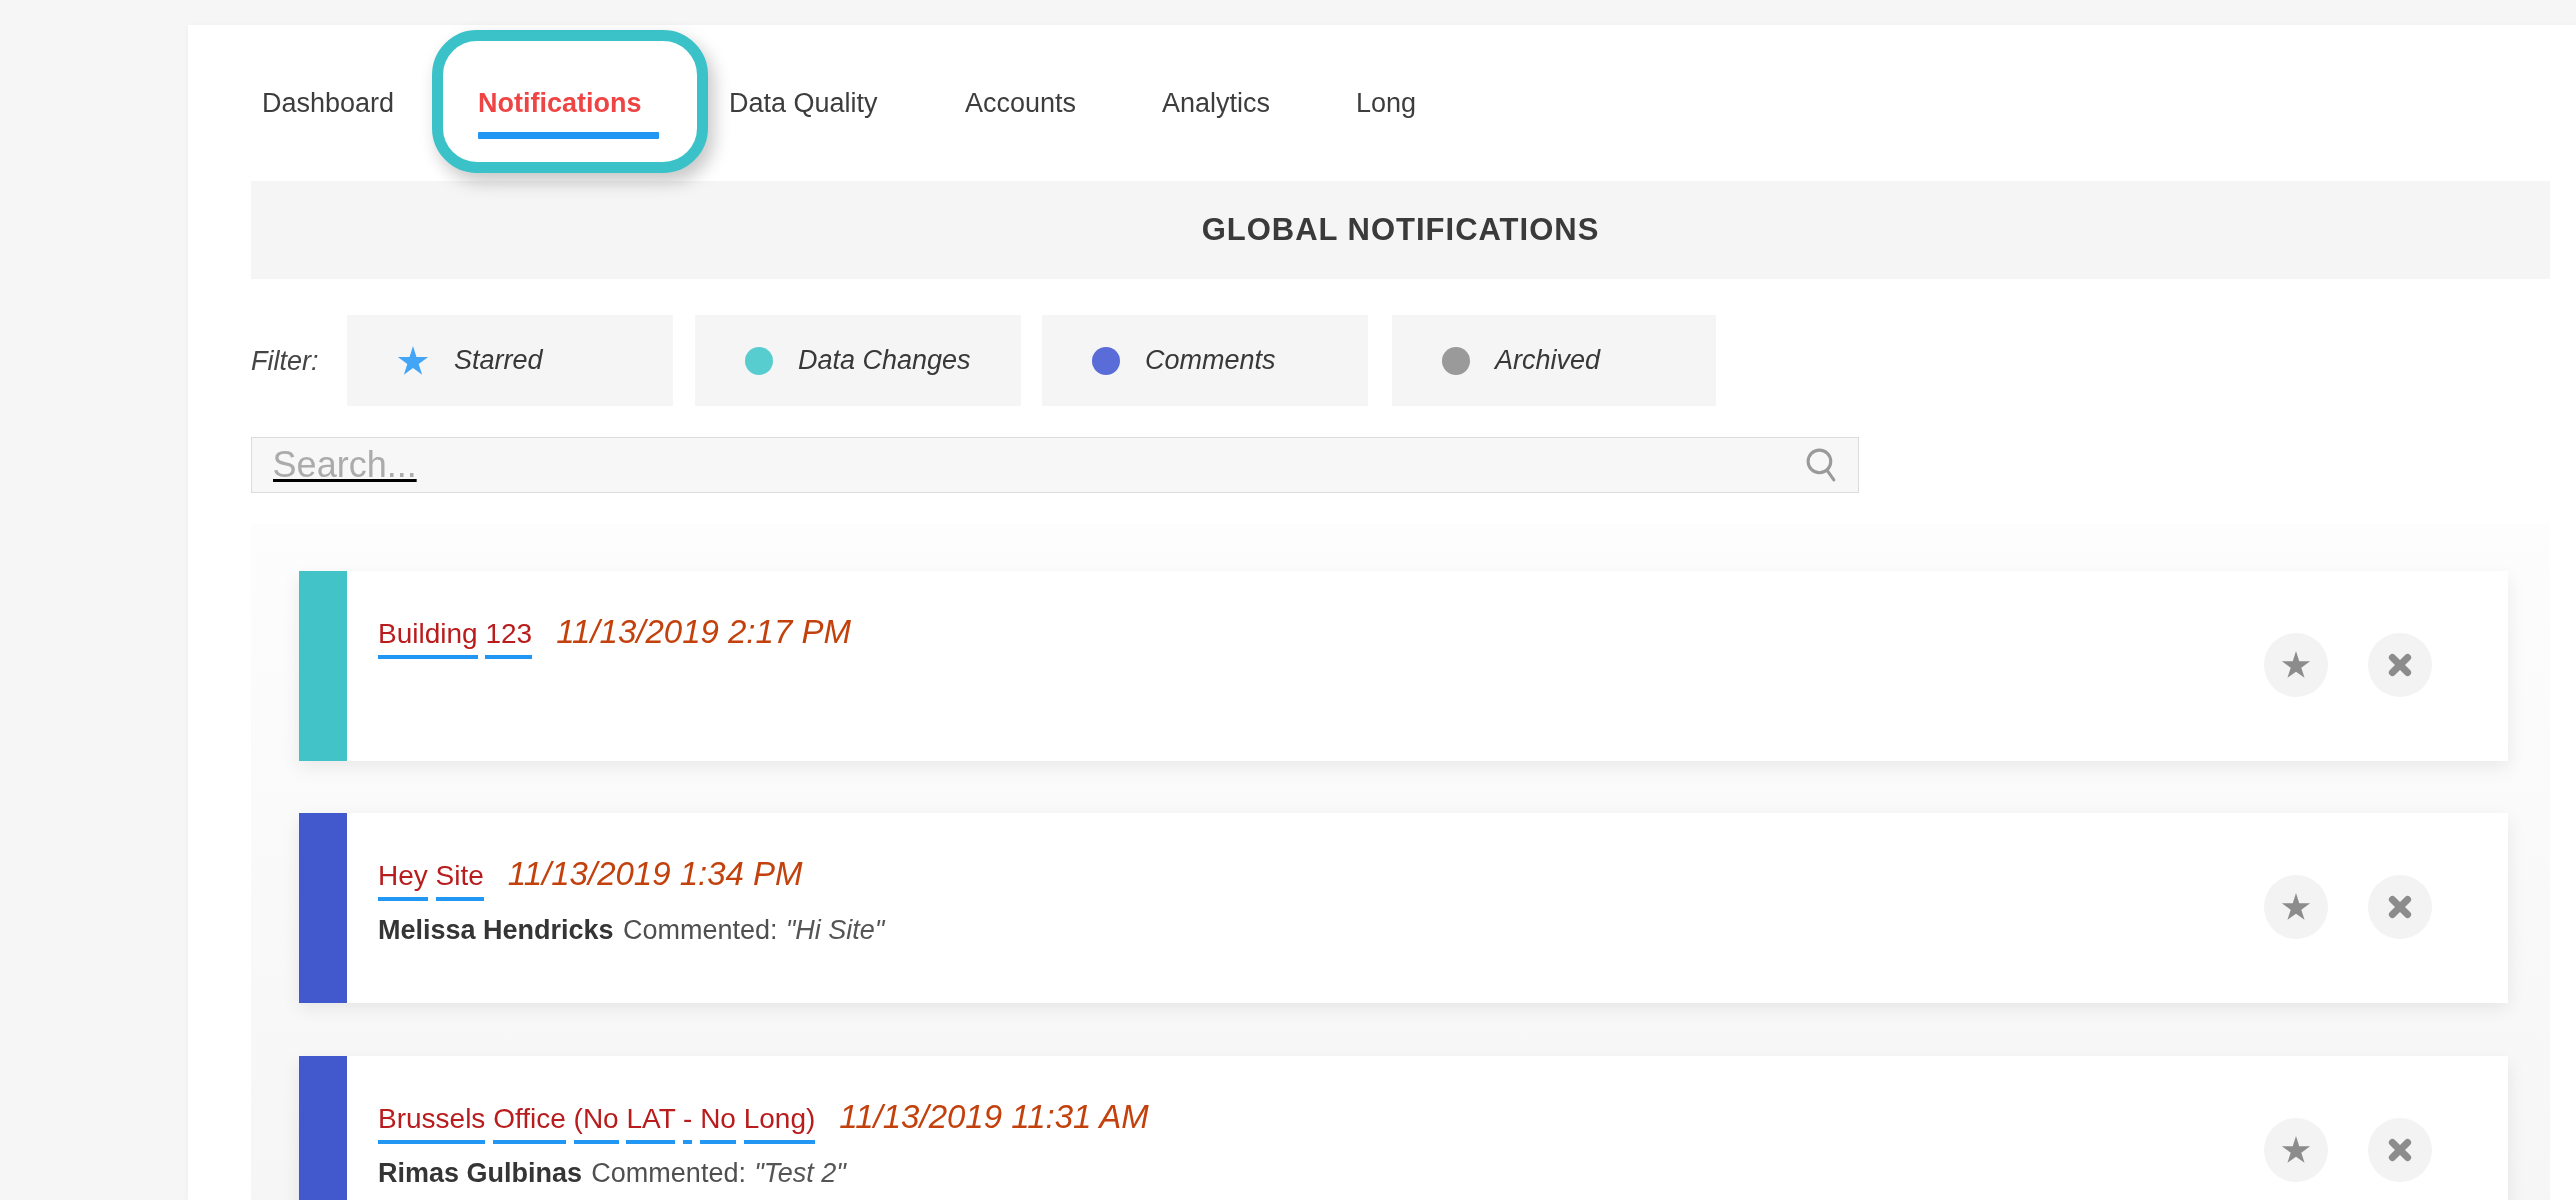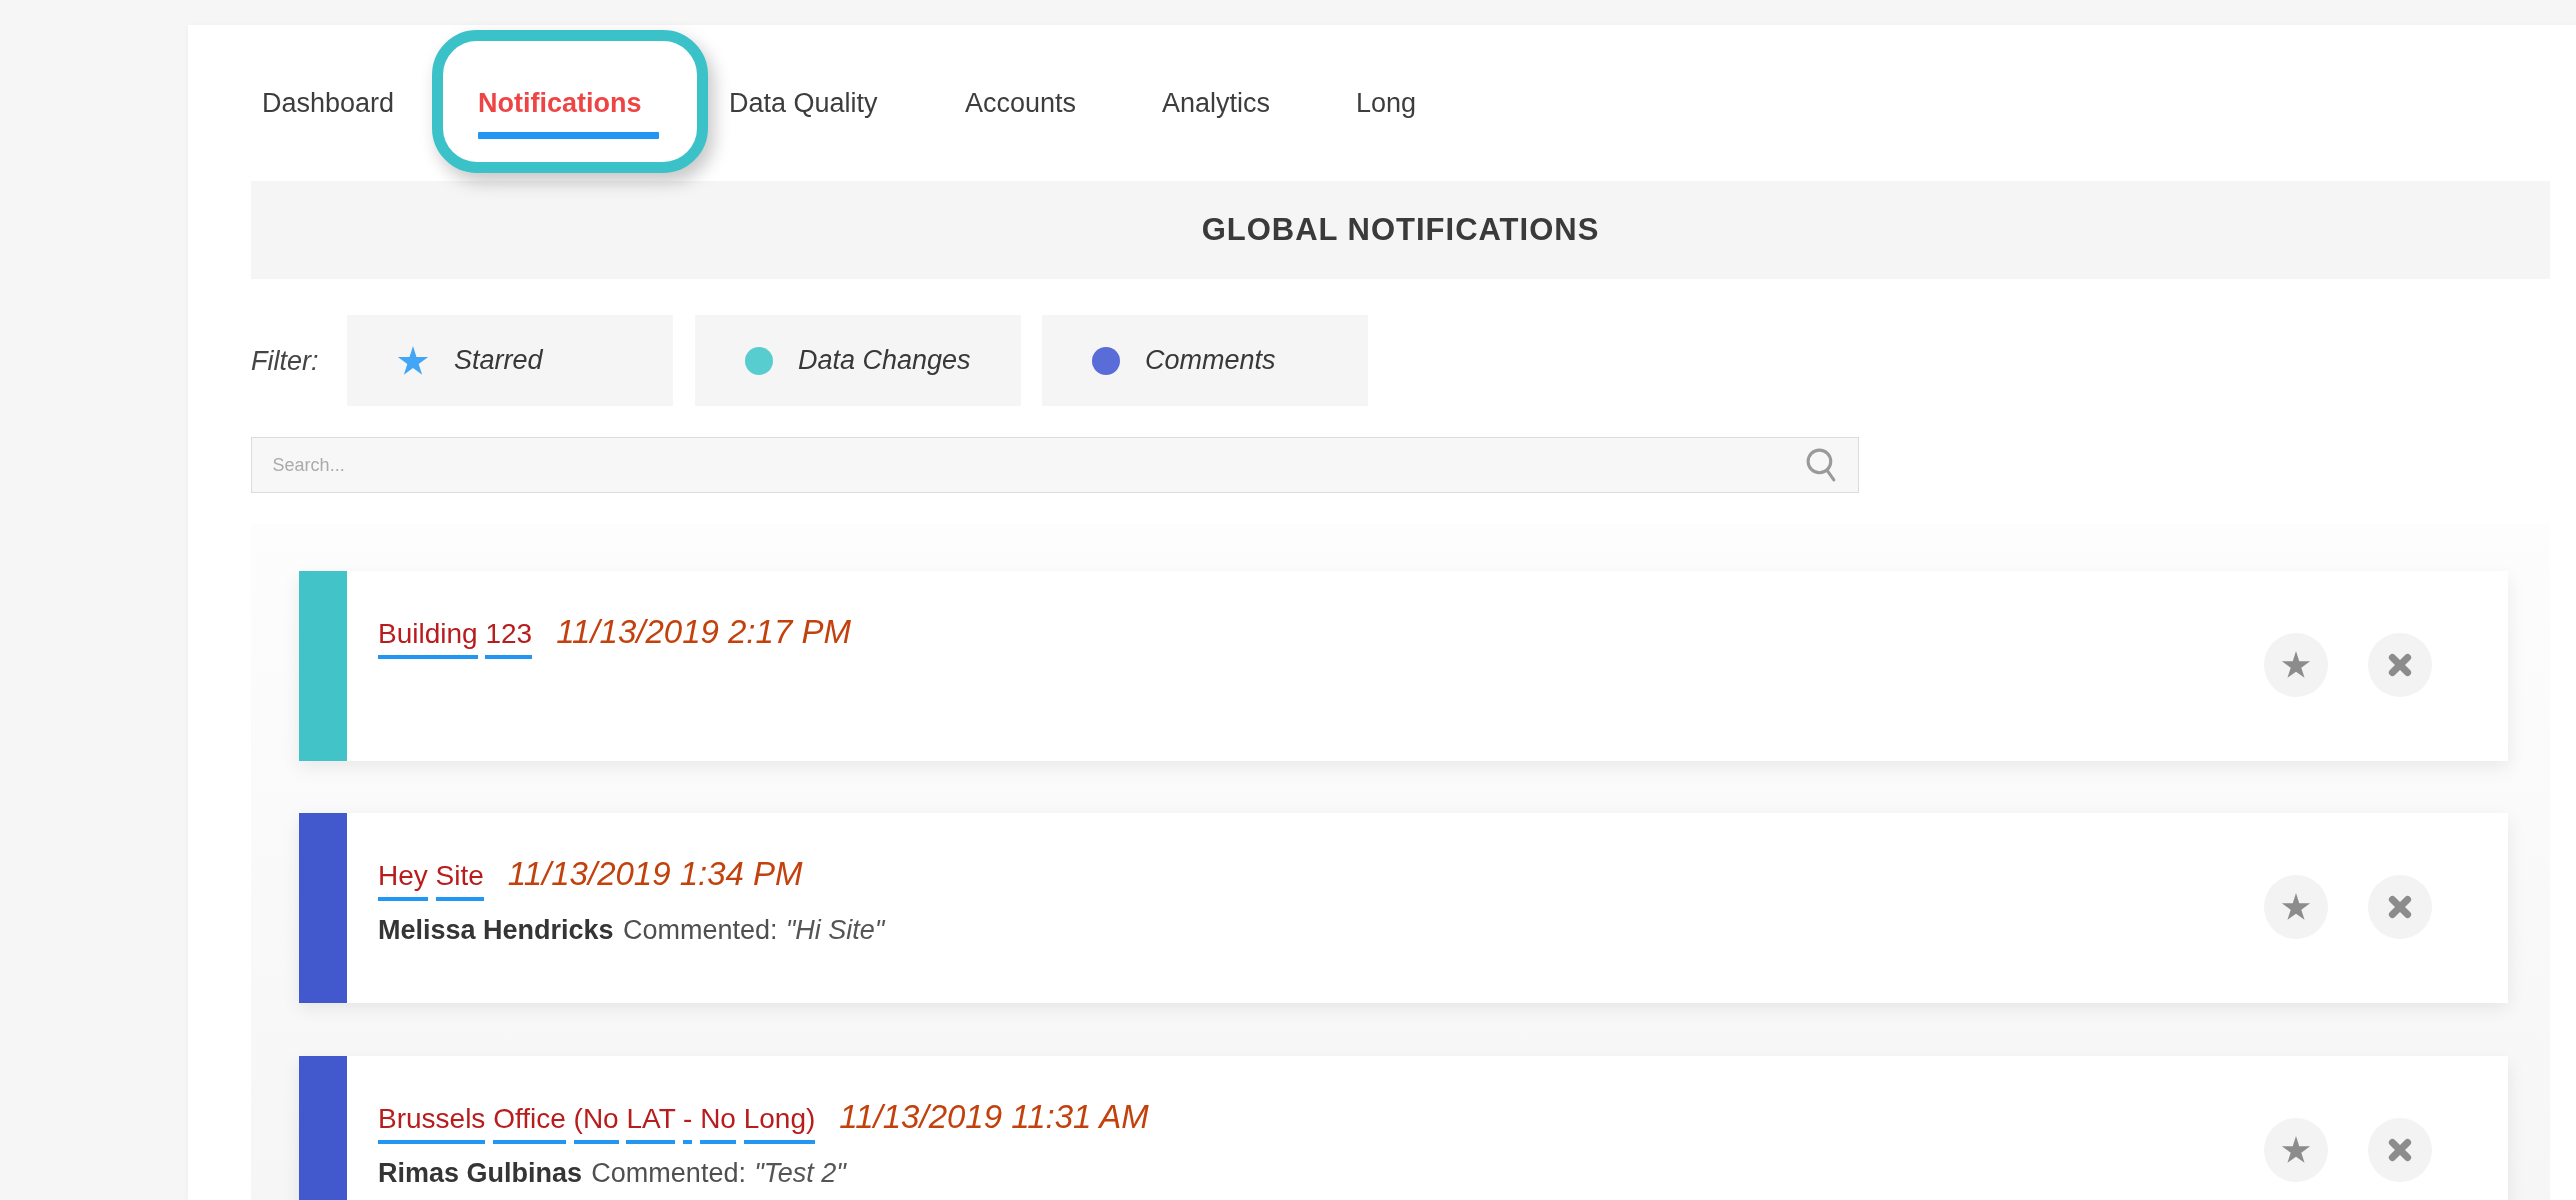--- a/index.html
+++ b/index.html
@@ -56,21 +56,21 @@
   .fb-1 { left:444px; width:326px; }
   .fb-2 { left:791px; width:326px; }
   .fb-3 { left:1141px; width:324px; }
   
   .search-wrap {
     position:absolute; left:63px; top:412px; width:1608px; height:56px;
     background:#f7f7f7; border:1.5px solid #dcdcdc; display:flex; align-items:center;
   }
   .search-wrap input {
     flex:1; height:100%; border:none; outline:none; background:transparent;
-    font-family:inherit; font-size:18px; color:#000000; padding:0 20.6px;
+    font-family:inherit; font-size:36px; color:#000000; padding:0 20.6px;text-decoration:underline;
   }
   .search-wrap input::placeholder { color:#ababab; }
   .search-ico { position:absolute; right:18.5px; top:50%; transform:translateY(-50%); }
   
   .list {
     position:absolute; left:63px; top:499px; width:2299px; height:676px;
     background:linear-gradient(180deg,#fdfdfd 0%,#f6f6f6 100%);
   }
   .card {
     position:absolute; left:48px; width:2209px; height:190px; background:#ffffff;
@@ -130,20 +130,24 @@
     <div class="filter-btn fb-1">
       <span class="dot" style="background: rgb(87, 205, 208);"></span>
       <span class="label">Data Changes</span>
     </div>
 
     <div class="filter-btn fb-2">
       <span class="dot" style="background: rgb(90, 108, 216);"></span>
       <span class="label">Comments</span>
     </div>
 
+    <div class="filter-btn fb-3">
+      <span class="dot" style="background: rgb(154, 154, 154);"></span>
+      <span class="label">Archived</span>
+    </div>
   </div>
 
   <div class="search-wrap">
     <input type="text" placeholder="Search..." style="">
     <svg class="search-ico" width="36" height="36" viewBox="0 0 70 70" fill="none" stroke="#9a9a9a" stroke-width="6" stroke-linecap="round">
       <circle cx="30" cy="28" r="22"></circle>
       <line x1="46" y1="47" x2="58" y2="64"></line>
     </svg>
   </div>
 

